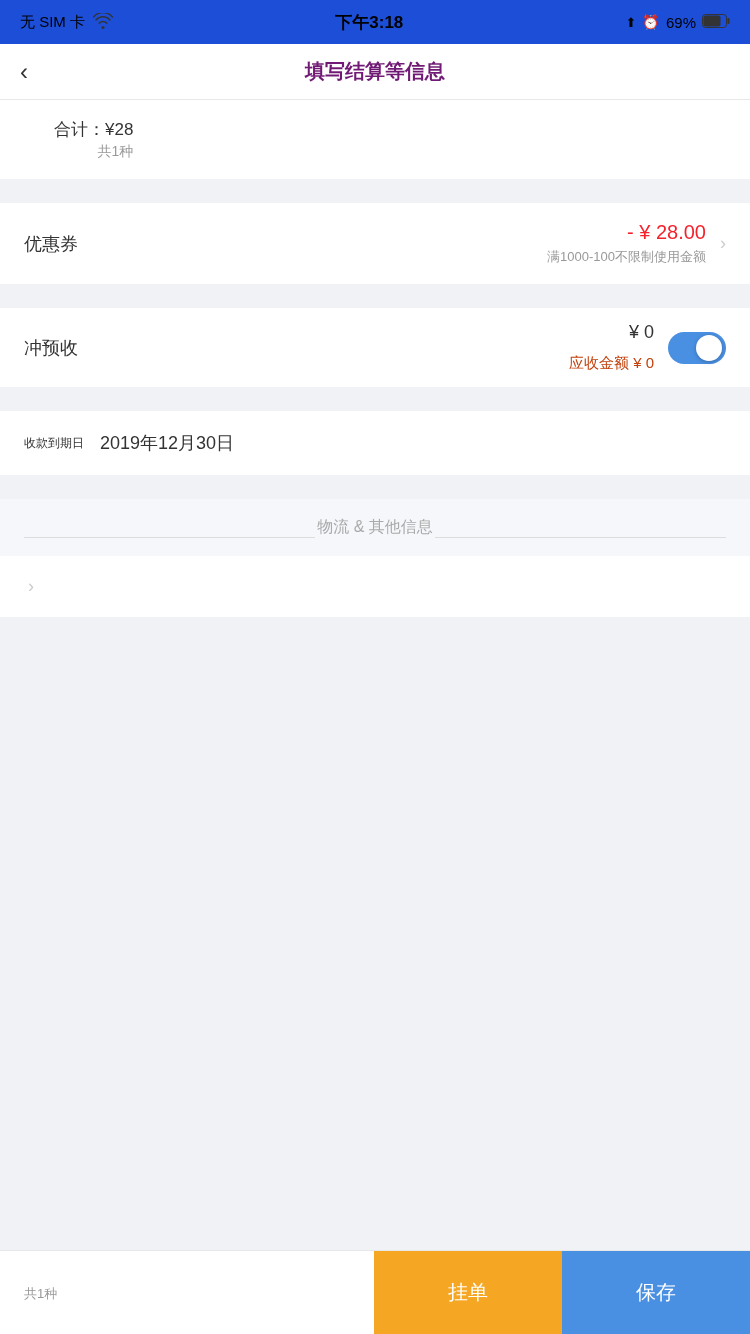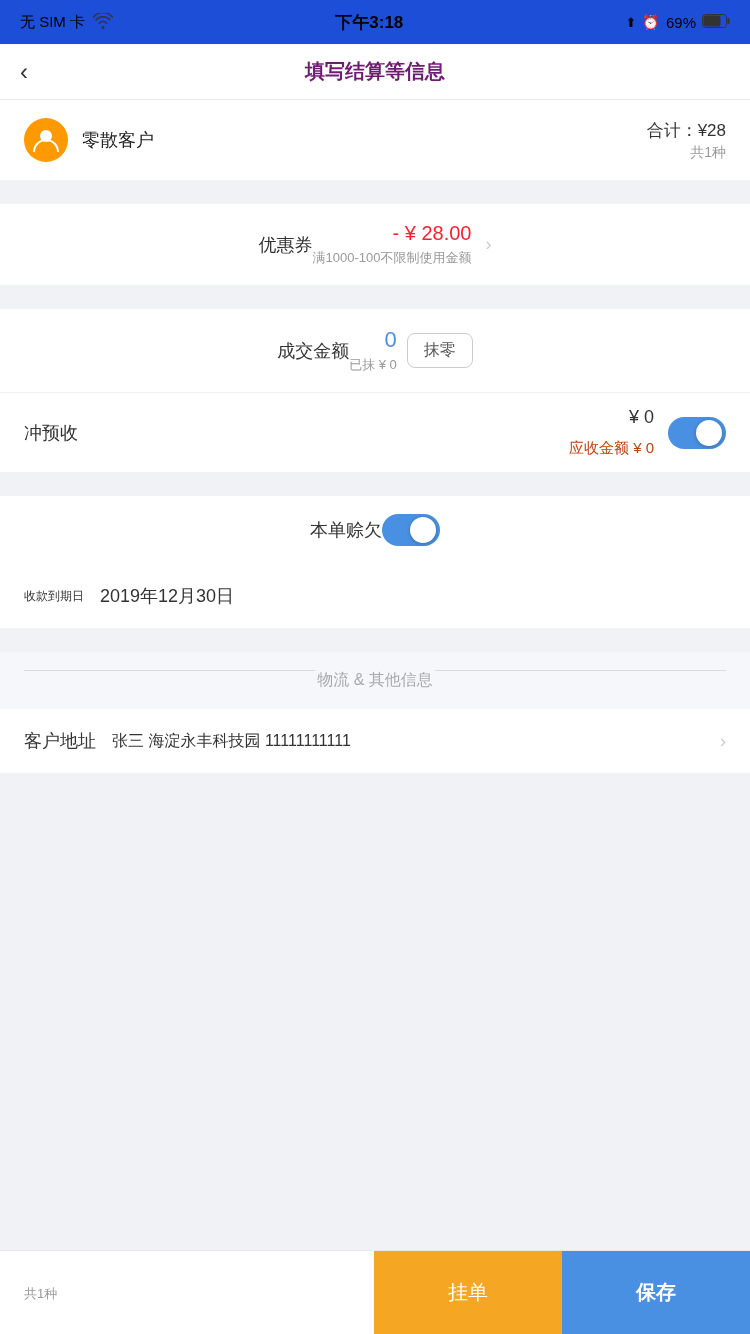--- a/index.html
+++ b/index.html
@@ -84,21 +84,21 @@
     
     .section-divider {
       height: 12px;
       background: #f0f2f5;
     }
 
     
     .row-item {
       display: flex;
       align-items: center;
-      justify-content: center;
+      justify-content: space-between;
       padding: 18px 24px;
       background: #fff;
       border-bottom: 1px solid #f0f0f0;
       min-height: 60px;
     }
     .row-item:last-child { border-bottom: none; }
     .row-label { font-size: 18px; color: #333; }
     .row-value-area { display: flex; align-items: center; gap: 10px; }
     .row-right-col { text-align: right; }
 
@@ -154,21 +154,21 @@
       background: #fff;
     }
     .chong-right { display: flex; align-items: center; gap: 14px; }
     .chong-value-col { text-align: right; }
     .chong-amount { font-size: 18px; color: #333; }
     .chong-sub { font-size: 15px; color: #c2410c; margin-top: 11px; }
 
     
     .logistics-header {
       display: flex;
-      align-items: flex-start;
+      align-items: flex-end;
       justify-content: center;
       padding: 18px 24px;
       background: #f5f7fa;
       gap: 2px;
     }
     .logistics-line {
       flex: 1;
       height: 1px;
       background: #ddd;
     }
@@ -219,21 +219,21 @@
       width: 188px; height: 100%;
       background: #f5a623;
       display: flex; align-items: center; justify-content: center;
       font-size: 20px; font-weight: 500; color: #fff;
       cursor: pointer;
     }
     .btn-save {
       width: 188px; height: 100%;
       background: #4a90e2;
       display: flex; align-items: center; justify-content: center;
-      font-size: 20px; font-weight: 700; color: #fff;
+      font-size: 20px; font-weight: 400; color: #fff;
       cursor: pointer;
     }
 
     
     .blank-area {
       background: #f0f2f5;
       height: 200px;
     }
   </style>
 </head>
@@ -268,29 +268,20 @@
 
 <div class="nav-bar">
   <span class="nav-back">‹</span>
   <span class="nav-title">填写结算等信息</span>
 </div>
 
 <div class="content">
 
   <div class="card">
     <div class="customer-row">
-      <div class="customer-left">
-        <div class="customer-avatar">
-          <svg viewBox="0 0 28 28" fill="none">
-            <circle cx="14" cy="10" r="6" fill="#fff"></circle>
-            <path d="M2 26c0-6.6 5.4-12 12-12s12 5.4 12 12" stroke="#fff" stroke-width="2" fill="none"></path>
-          </svg>
-        </div>
-        <span class="customer-name">零散客户</span>
-      </div>
       <div class="customer-right">
         <div class="total-amount">合计：¥28</div>
         <div class="total-count">共1种</div>
       </div>
     </div>
   </div>
 
   <div class="section-divider"></div>
 
   <div class="card">
@@ -303,74 +294,54 @@
         </div>
         <span class="chevron-icon">›</span>
       </div>
     </div>
   </div>
 
   <div class="section-divider"></div>
 
   <div class="card">
 
-    <div class="row-item">
-      <span class="row-label">成交金额</span>
-      <div class="row-value-area">
-        <div class="amount-input-area">
-          <div class="amount-number">0</div>
-          <div class="amount-sub">已抹  ¥ 0</div>
-        </div>
-        <button class="round-btn">抹零</button>
-      </div>
-    </div>
 
     <div class="chong-row">
       <span class="row-label">冲预收</span>
       <div class="chong-right">
         <div class="chong-value-col">
           <div class="chong-amount">¥ 0</div>
           <div class="chong-sub">应收金额 ¥ 0</div>
         </div>
         <div class="toggle">
           <div class="toggle-knob"></div>
         </div>
       </div>
     </div>
   </div>
 
   <div class="section-divider"></div>
 
   <div class="card">
-    <div class="row-item" style="border-bottom:none;">
-      <span class="row-label">本单赊欠</span>
-      <div class="toggle">
-        <div class="toggle-knob"></div>
-      </div>
-    </div>
     <div class="due-date-row">
       <span class="due-date-label">收款到期日</span>
       <span class="due-date-value">2019年12月30日</span>
     </div>
   </div>
 
   <div class="section-divider"></div>
 
   <div class="logistics-header">
     <div class="logistics-line"></div>
     <span class="logistics-text">物流 &amp; 其他信息</span>
     <div class="logistics-line"></div>
   </div>
 
   <div class="card">
     <div class="address-row">
-      <div class="address-left">
-        <span class="address-label">客户地址</span>
-        <span class="address-value">张三 海淀永丰科技园 11111111111</span>
-      </div>
       <span class="chevron-icon">›</span>
     </div>
   </div>
 
   <div class="blank-area"></div>
 
 </div>
 
 <div class="bottom-bar">
   <div class="bottom-summary">

